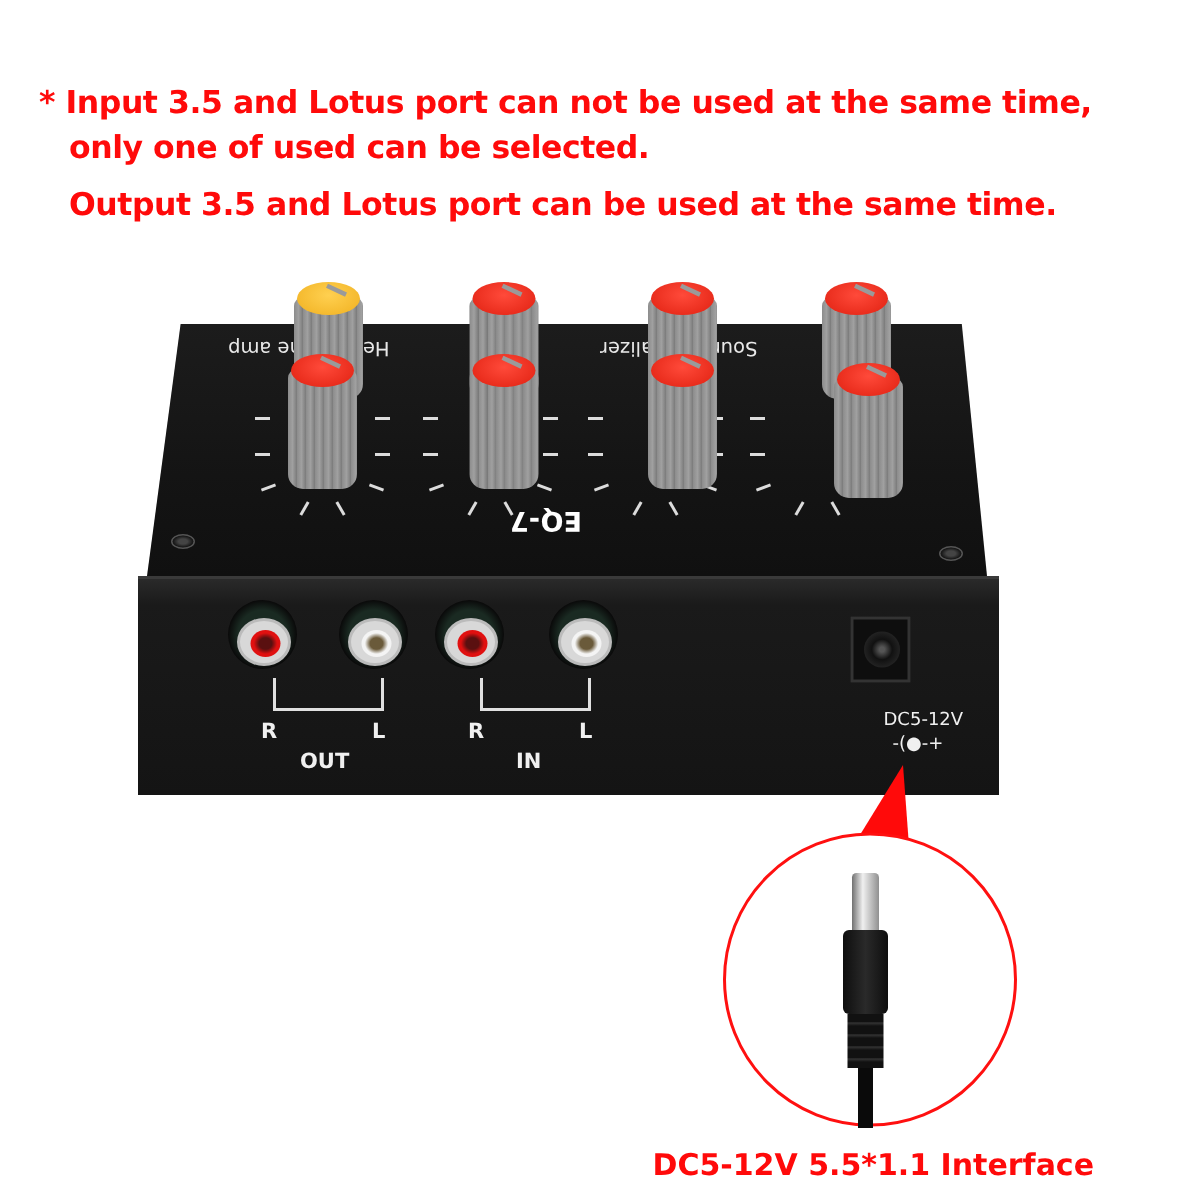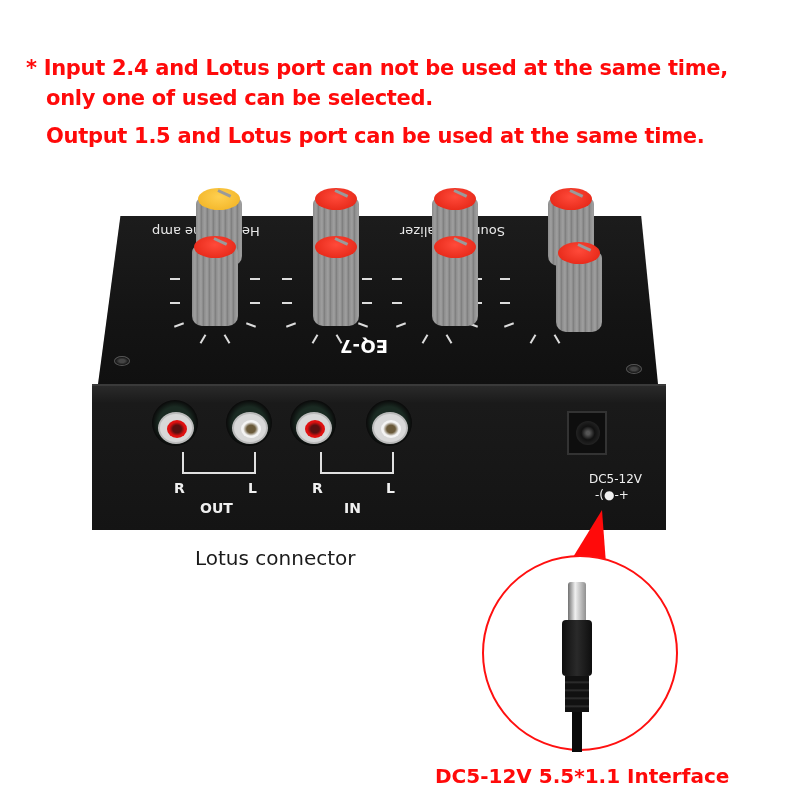--- a/index.html
+++ b/index.html
@@ -67,23 +67,23 @@
   .plug-tip { position: absolute; left: 568px; top: 582px; width: 18px; height: 38px; background: linear-gradient(90deg, #707070, #f0f0f0 40%, #909090); border-radius: 3px 3px 0 0; }
   .plug-body { position: absolute; left: 562px; top: 620px; width: 30px; height: 56px; background: linear-gradient(90deg, #0e0e0e, #2a2a2a 50%, #0e0e0e); border-radius: 4px; }
   .plug-ribs { position: absolute; left: 565px; top: 676px; width: 24px; height: 36px; background: repeating-linear-gradient(180deg, #111 0, #111 5px, #333 6px, #111 8px); }
   .cable { position: absolute; left: 572px; top: 712px; width: 10px; height: 40px; background: #0a0a0a; }
 
   .dc-caption { position: absolute; left: 435px; top: 764px; color: #ff0a0a; font-size: 20px; font-weight: bold; white-space: nowrap; }
 </style>
 </head>
 <body>
 
-<div class="note l1">* Input 2.4 and Lotus port can not be used at the same time,</div>
+<div class="note l1">* Input 3.5 and Lotus port can not be used at the same time,</div>
 <div class="note l2">only one of used can be selected.</div>
-<div class="note l3">Output 1.5 and Lotus port can be used at the same time.</div>
+<div class="note l3">Output 3.5 and Lotus port can be used at the same time.</div>
 
 <div class="top-panel"></div>
 <div class="front-panel"></div>
 
 <div class="panel-label" style="left:152px;top:224px;">Headphone amp</div>
 <div class="panel-label" style="left:400px;top:224px;">Sound equalizer</div>
 <div class="eq-label">EQ-7</div>
 
 <div class="screw" style="left:114px;top:356px;"></div>
 <div class="screw" style="left:626px;top:364px;"></div>
@@ -206,21 +206,20 @@
 <div class="jack-txt" style="left:200px;top:500px;">OUT</div>
 <div class="jack-txt" style="left:344px;top:500px;">IN</div>
 
 <div class="dc-jack">
     <div class="hole"></div>
   </div>
 <div class="dc-txt" style="left:562px;top:472px;">DC5-12V</div>
 <div class="dc-txt" style="left:568px;top:488px;">-(●-+</div>
 
 <div class="lotus-caption">
-  <div>Lotus connector</div>
 </div>
 
 <svg class="wedge" viewBox="0 0 800 800">
   <polygon points="602,510 570,562 606,564" fill="#ff0a0a"></polygon>
 </svg>
 
 <div class="circle"></div>
 <div class="plug-tip"></div>
 <div class="plug-body"></div>
 <div class="plug-ribs"></div>

